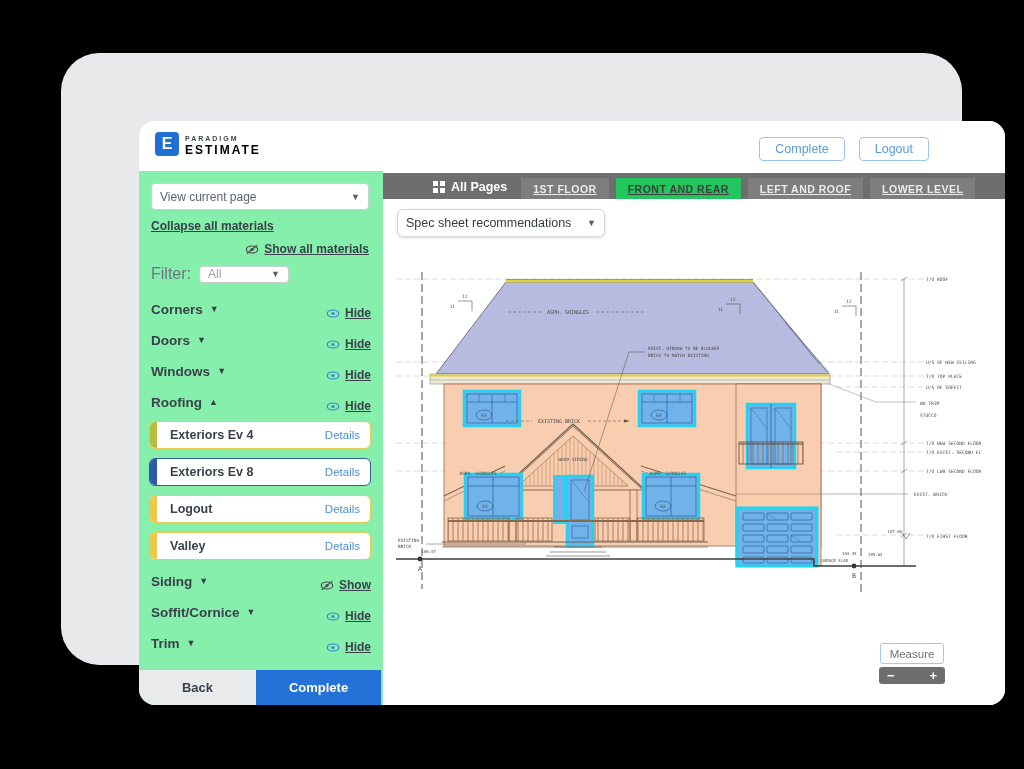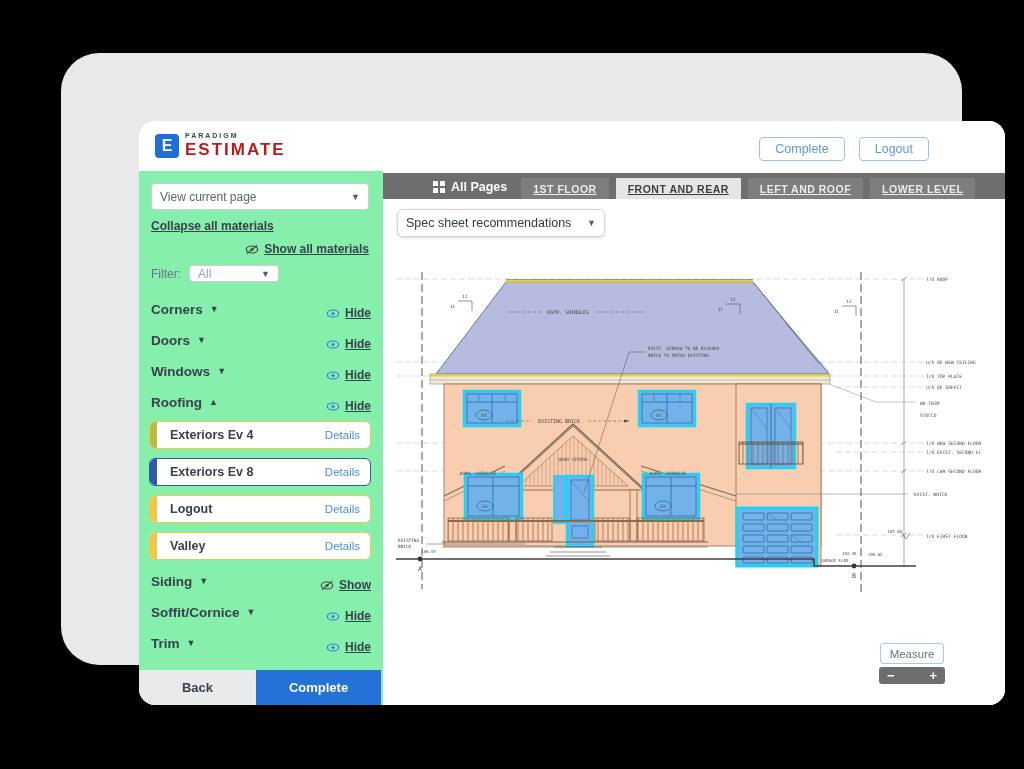--- a/index.html
+++ b/index.html
@@ -10,36 +10,36 @@
   .app   { position:absolute; left:78px; top:68px; width:866px; height:584px;
            background:#ffffff; border-radius:16px; overflow:hidden; }
 
   
   .header { position:absolute; left:0; top:0; width:100%; height:50px; background:#fff; }
   .logo { position:absolute; left:16px; top:11px; display:flex; align-items:flex-end; }
   .logo-sq { width:24px; height:24px; background:#1f6fd6; border-radius:4px; color:#fff;
              font-weight:bold; font-size:16px; display:flex; align-items:center; justify-content:center; }
   .logo-txt { margin-left:6px; line-height:1; }
   .logo-top { font-size:7px; font-weight:bold; letter-spacing:2px; color:#3a4750; display:block; }
-  .logo-main{ font-size:17px; font-weight:bold; letter-spacing:2px; color:#b91c1c; display:block; margin-top:2px; }
+  .logo-main{ font-size:12px; font-weight:bold; letter-spacing:2px; color:#000000; display:block; margin-top:2px; }
   .hdr-btns { position:absolute; right:76px; top:16px; display:flex; gap:14px; }
   .hdr-btn { background:#fff; border:1px solid #9cc3ed; border-radius:4px; color:#5b9bd8;
              font-size:12.5px; padding:4px 15px; font-family:inherit; cursor:pointer; }
 
   
   .sidebar { position:absolute; left:0; top:50px; width:244px; bottom:0; background:#86efac; }
   .select-box { position:absolute; border:1px solid #c9ced3; border-radius:4px; background:#fff;
                 color:#5a6570; font-size:12px; display:flex; align-items:center; padding:0 8px; }
   .select-box .caret { margin-left:auto; color:#555e66; font-size:9px; }
   .view-select { left:12px; top:12px; width:218px; height:27px; }
   .link { font-size:12px; font-weight:bold; color:#39424c; text-decoration:underline; cursor:pointer; }
   .collapse-link { position:absolute; left:12px; top:48px; }
   .showall { position:absolute; right:14px; top:71px; display:flex; align-items:center; gap:5px; }
   .filter-row { position:absolute; left:12px; top:94px; display:flex; align-items:center; }
-  .filter-label { font-size:12px; color:#6a7580; margin-right:8px; }
+  .filter-label { font-size:16px; color:#6a7580; margin-right:8px; }
   .filter-select { position:relative; width:90px; height:17px; color:#9aa3ab; }
 
   .cat-row { position:absolute; left:12px; width:220px; height:22px; display:flex; align-items:center; }
   .cat-label { font-size:13.5px; font-weight:bold; color:#39424c; display:flex; align-items:center; gap:7px; }
   .cat-caret { font-size:9px; color:#39424c; }
   .cat-action { margin-left:auto; display:flex; align-items:center; gap:5px; cursor:pointer;margin-top:8px; }
 
   .eye-ic { width:14px; height:11px; display:block; }
 
   .mat-card { position:absolute; left:10px; width:222px; height:28px; background:#fff;
@@ -59,21 +59,21 @@
   
   .main { position:absolute; left:244px; top:50px; right:0; bottom:0; background:#fff; }
   .tabbar { position:absolute; left:0; top:2px; width:100%; height:26px; background:#6e6e6e;
             display:flex; align-items:flex-end;padding-left:40px; }
   .allpages { display:flex; align-items:center; gap:6px; color:#fff; font-weight:bold; font-size:12.5px;
               margin:0 14px 5px 10px; }
   .grid-ic { width:12px; height:12px; display:block; }
   .tab { height:21px; background:#7e7e7e; color:#ececec; font-size:10.5px; font-weight:bold;
          letter-spacing:.5px; text-decoration:underline; display:flex; align-items:center;
          padding:0 12px; margin-right:7px; cursor:pointer; }
-  .tab.active { background:#e5e5e5; color:#3d3d3d; }
+  .tab.active { background:#22c55e; color:#3d3d3d; }
 
   .canvas { position:absolute; left:0; top:28px; right:0; bottom:0; background:#fff; }
   .spec-select { left:14px; top:10px; width:208px; height:28px; border-radius:6px; color:#333c44;
                  font-size:12.5px; box-shadow:0 1px 3px rgba(0,0,0,.15); border-color:#d5d8da; }
 
   .drawing { position:absolute; left:13px; top:45px; width:585px; height:445px; }
 
   .measure-btn { position:absolute; left:497px; top:444px; width:64px; height:21px; background:#fff;
                  border:1.5px solid #9fcbf0; border-radius:3px; color:#6b7178; font-size:11.5px;
                  font-family:inherit; cursor:pointer; }

